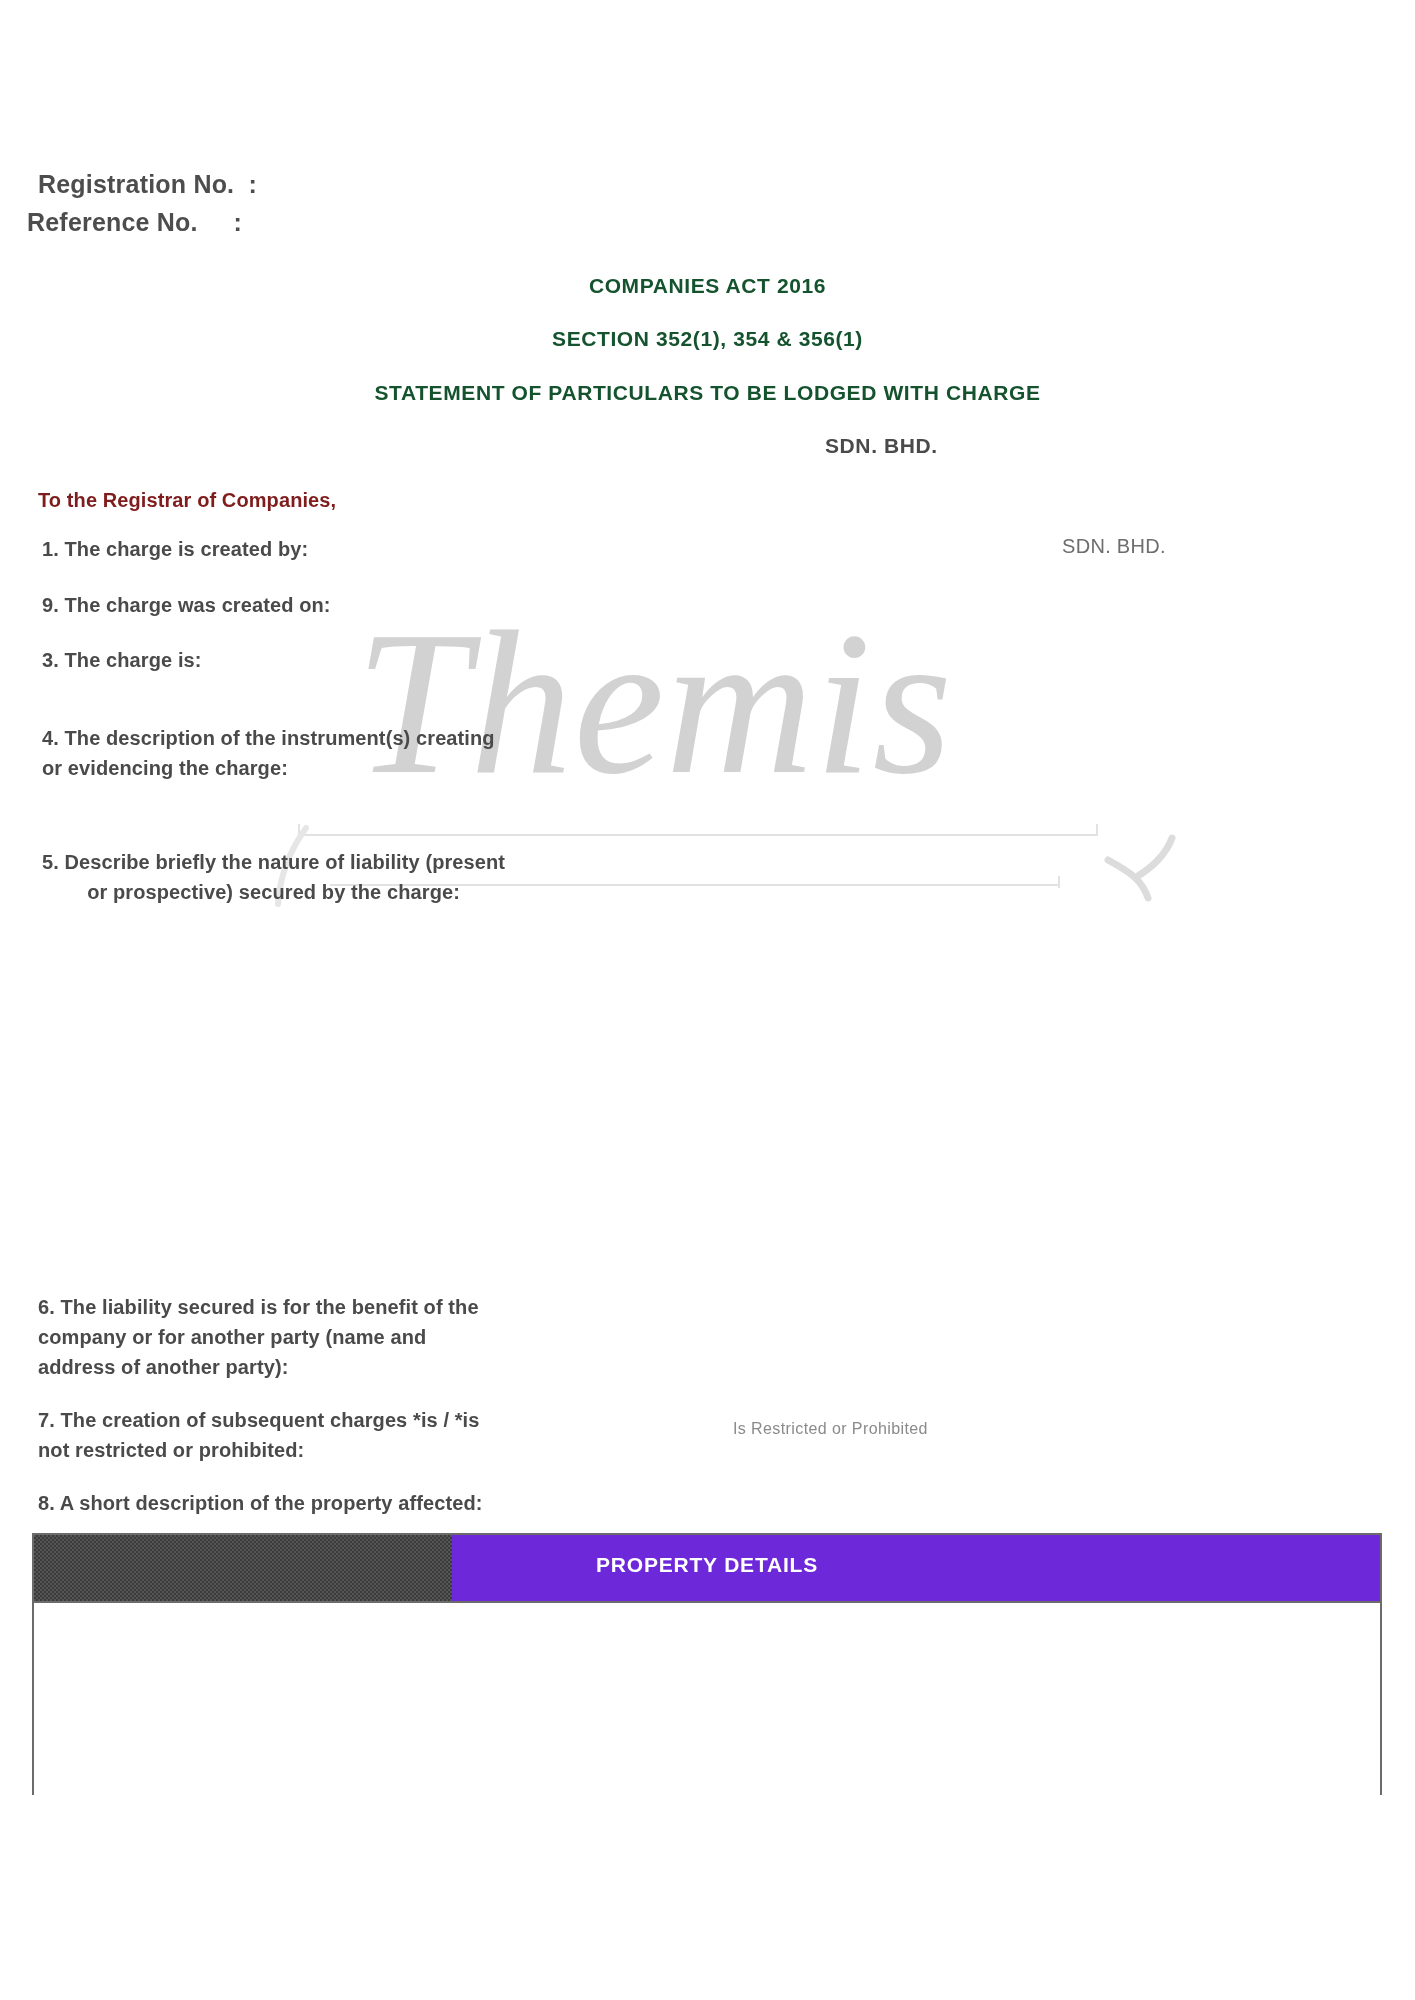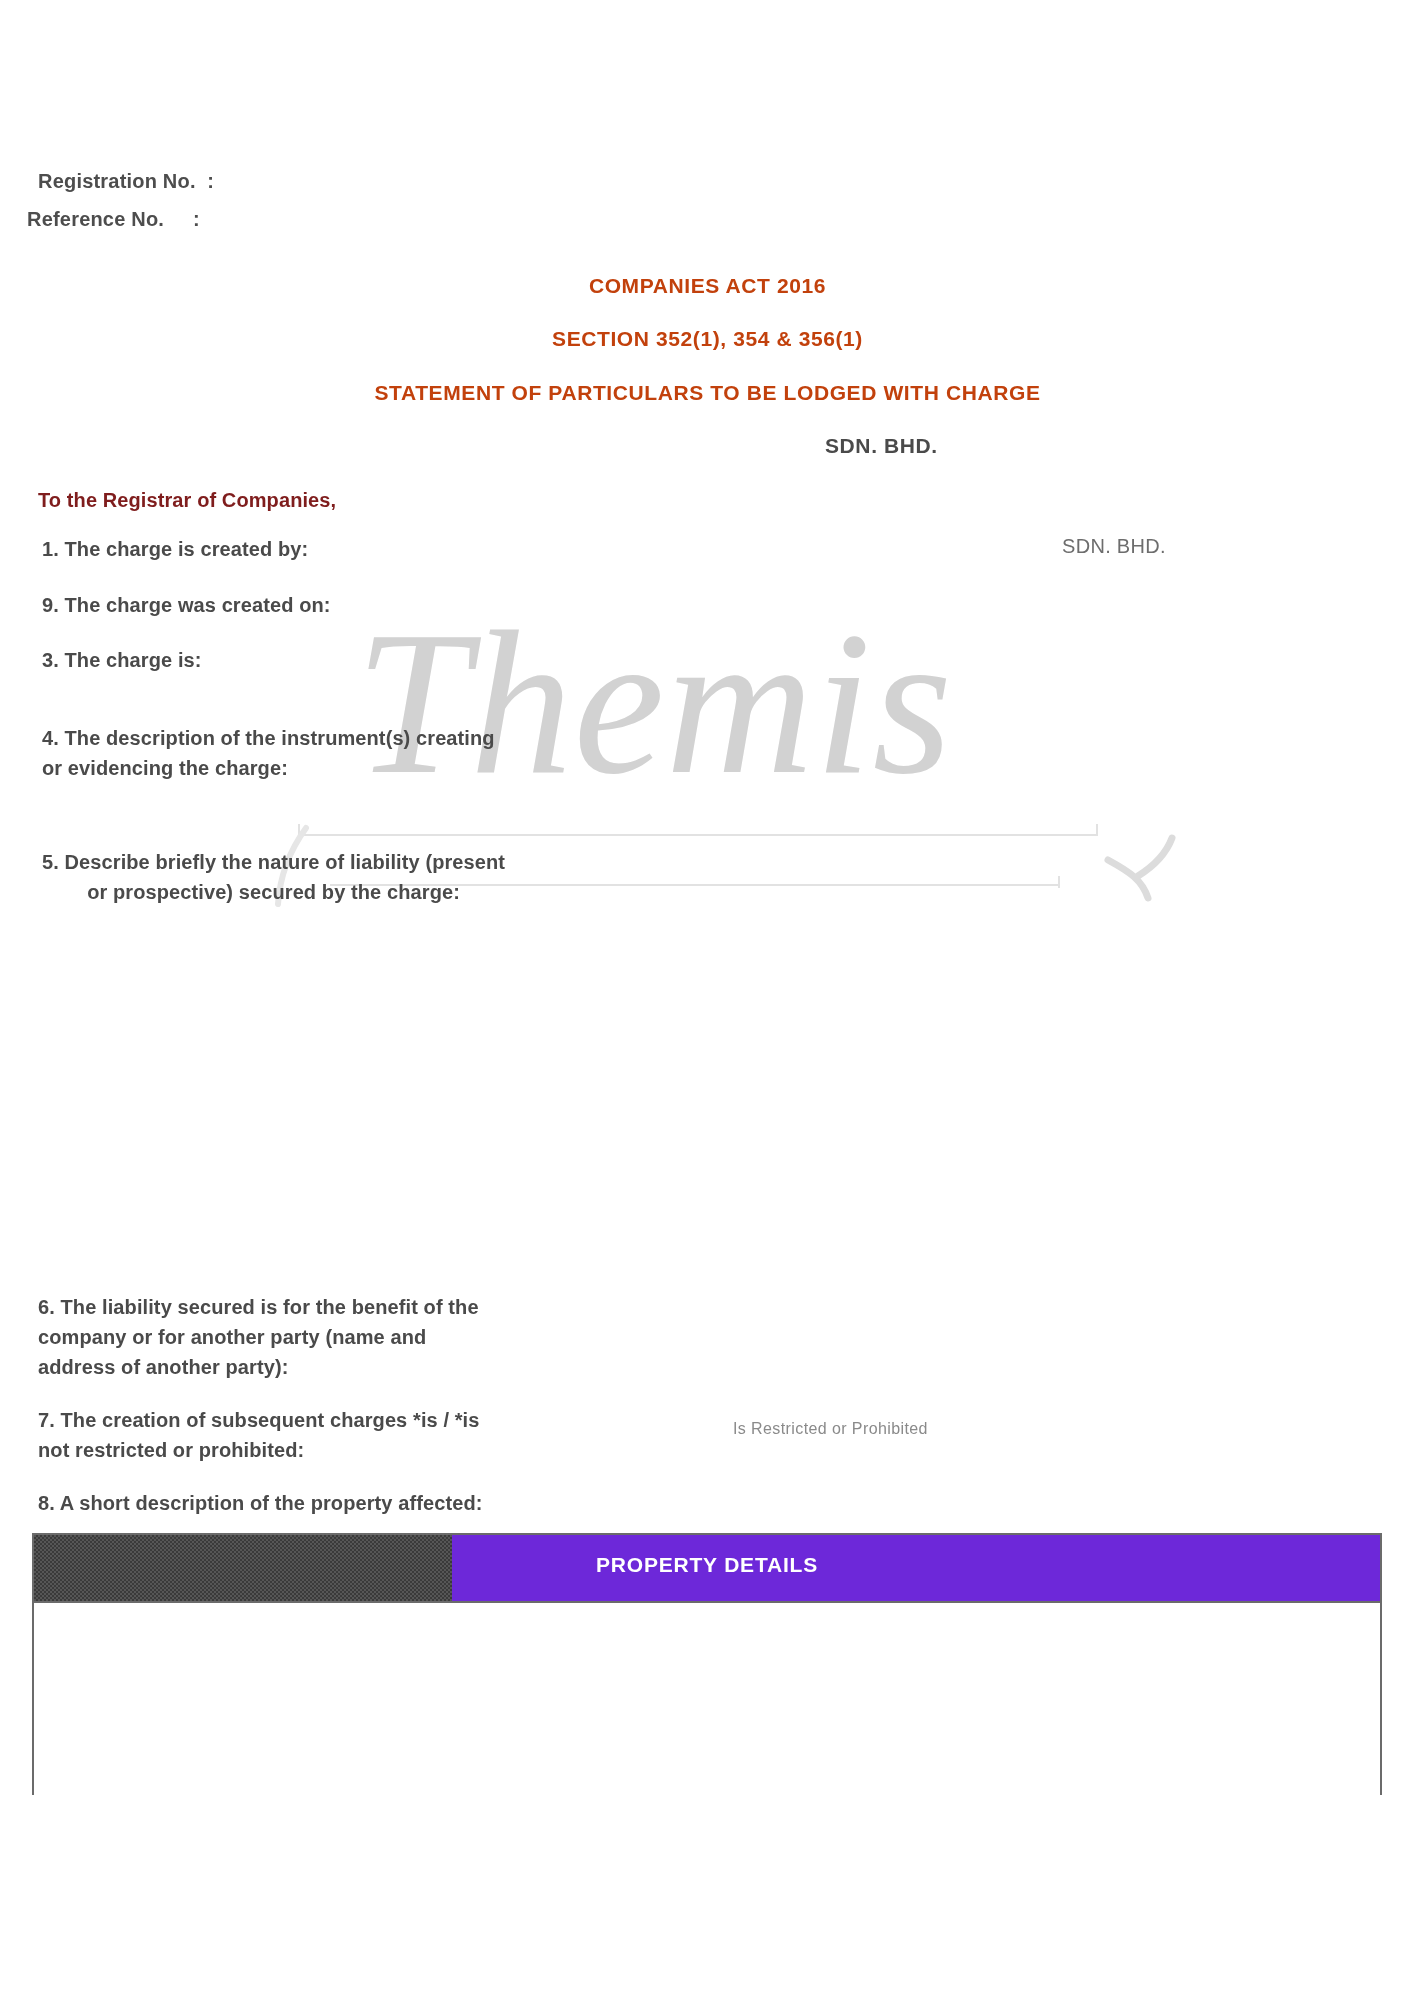--- a/index.html
+++ b/index.html
@@ -61,31 +61,31 @@
   }
 
   
   .content {
     position: relative;
     z-index: 2;
   }
   .abs { position: absolute; }
 
   .meta-label {
-    font-size: 20px;
+    font-size: 25px;
     font-weight: bold;
     color: #4d4d4d;
     letter-spacing: 0.2px;
     white-space: pre;
   }
 
   .title-line {
     font-size: 21px;
     font-weight: bold;
-    color: #c2410c;
+    color: #14532d;
     letter-spacing: 0.6px;
     white-space: nowrap;
     text-align: center;
     width: 1415px;
     left: 0;
   }
   .title-sdn {
     font-size: 21px;
     font-weight: bold;
     color: #4a4a4a;

